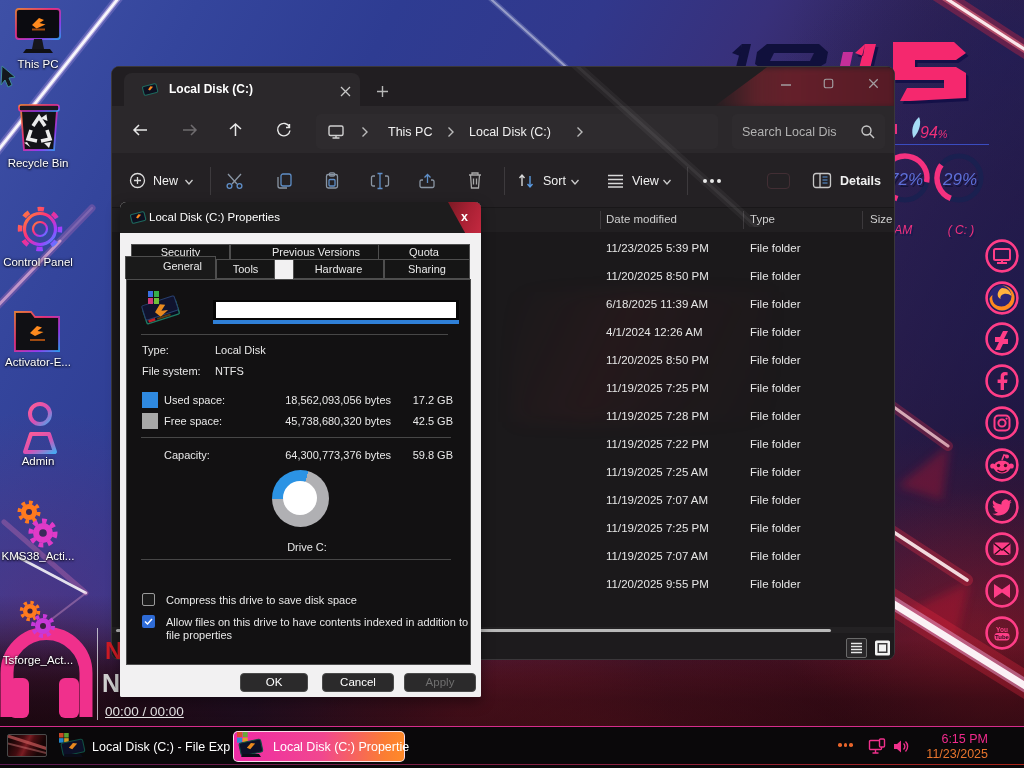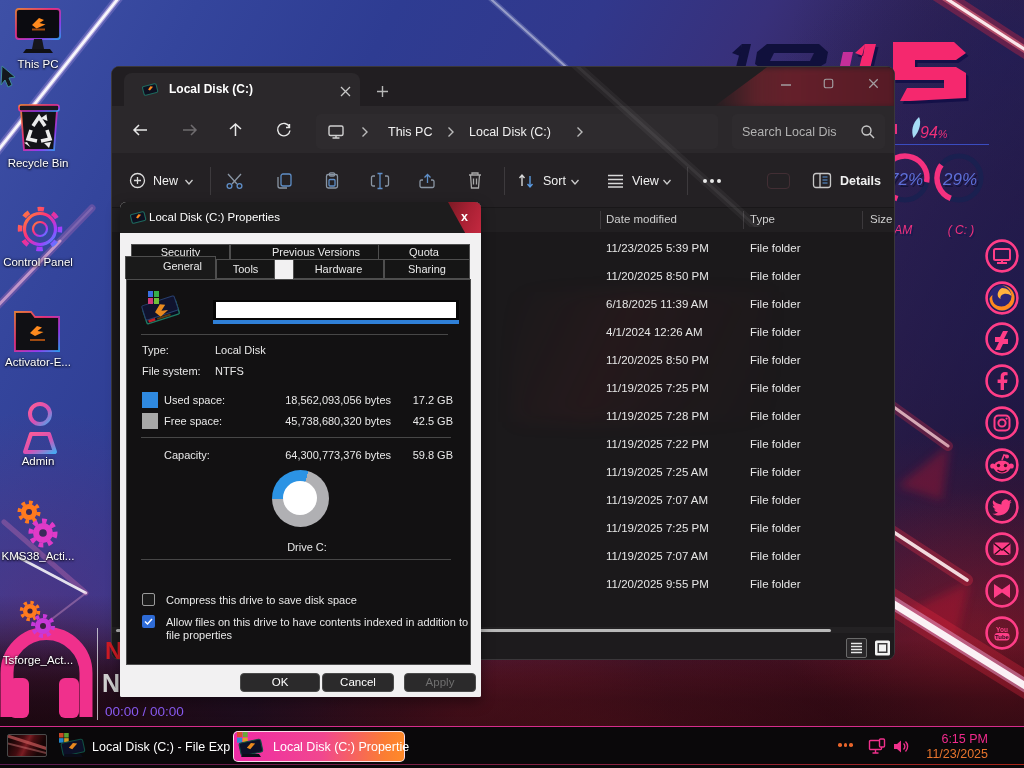--- a/index.html
+++ b/index.html
@@ -504,21 +504,21 @@
   <g transform="translate(25,28)">
    <circle r="8" fill="#c838d8"></circle>
           <circle r="10" fill="none" stroke="#c838d8" stroke-width="4" stroke-dasharray="3.9 3.9"></circle>
           <circle r="3" fill="#3a2040"></circle>
   </g>
  </svg>
  <div class="dicon" style="left:-10px;top:654px;">Tsforge_Act...</div>
  <div class="abs" style="left:96.5px;top:628px;width:1.5px;height:92px;background:rgba(230,230,235,.75);"></div>
  <div class="abs" style="left:105px;top:637px;color:#cf1b24;font-size:24px;font-weight:bold;font-family:'Liberation Sans',sans-serif;">N</div>
  <div class="abs" style="left:102px;top:669px;color:#cfcfcf;font-size:25px;font-weight:bold;">N</div>
- <div class="abs" style="left:105px;top:704px;color:#8b5cf6;font-size:13.5px;">00:00 / 00:00</div>
+ <div class="abs" style="left:105px;top:704px;color:#e5e5e5;font-size:13.5px;text-decoration:underline;">00:00 / 00:00</div>
  <div class="abs" style="left:219px;top:729px;width:5px;height:6px;background:#d8d8d8;"></div>
 </div>
 <div id="dlg">
  <div id="dlgtitle">
   <svg class="abs" style="left:10px;top:7px;" width="17" height="17" viewBox="0 0 17 17">
    <rect x="1" y="4" width="14" height="9" rx="1.5" transform="rotate(-14 8 8)" fill="#0e1020" stroke="#1e6a5e" stroke-width="1.1"></rect>
    <path d="M6 8 l3 -2.5 2.5 1 -4 3 z" fill="#ff8a1e" transform="rotate(-14 8 8)"></path>
   </svg>
   <span class="abs" style="left:29px;top:9px;">Local Disk (C:) Properties</span>
   <div id="dlgx">x</div>
@@ -575,21 +575,21 @@
    <div class="abs" style="left:15px;top:313px;width:13px;height:13px;background:#1a1a1a;border:1px solid #9a9a9a;border-radius:2px;"></div>
    <span class="abs" style="left:39px;top:314px;">Compress this drive to save disk space</span>
    <div class="abs" style="left:15px;top:335px;width:13px;height:13px;background:#2e6bd6;border-radius:2px;">
     <svg width="13" height="13" viewBox="0 0 13 13">
               <path d="M3 6.5 l2.5 2.5 4.5 -5" stroke="#fff" stroke-width="1.5" fill="none"></path>
             </svg>
    </div>
    <span class="abs" style="left:39px;top:336px;">Allow files on this drive to have contents indexed in addition to</span>
    <span class="abs" style="left:39px;top:349px;">file properties</span>
   </div>
-  <div class="btn" style="left:120px;width:80px;">OK</div>
+  <div class="btn" style="left:120px;width:68px;">OK</div>
   <div class="btn" style="left:202px;width:72px;">Cancel</div>
   <div class="btn" style="left:284px;width:72px;color:#6f6f6f;">Apply</div>
  </div>
 </div>
 <div id="taskbar">
  <div class="b2"></div>
 
  <div class="abs" style="left:7px;top:7px;width:40px;height:23px;border-radius:2px;border:1px solid #4a4a4a;overflow:hidden;background:linear-gradient(115deg,#140506 10%,#420c10 35%,#7a1c22 48%,#4a0e12 58%,#180506 80%);">
   <div class="abs" style="left:-4px;top:8px;width:60px;height:2.5px;background:rgba(200,90,90,.7);transform:rotate(18deg);"></div>
   <div class="abs" style="left:-4px;top:14px;width:60px;height:1.5px;background:rgba(210,120,120,.45);transform:rotate(14deg);"></div>

